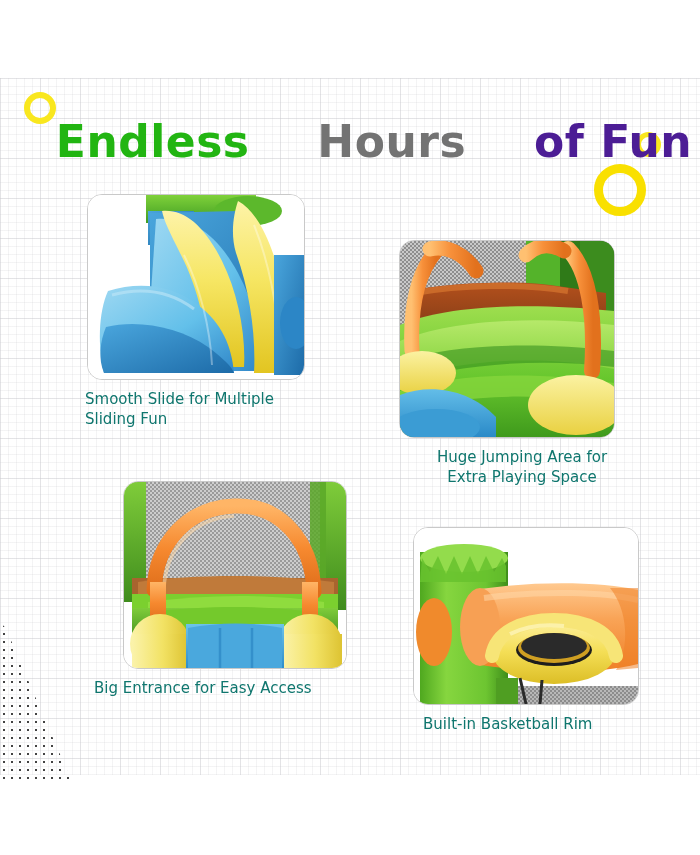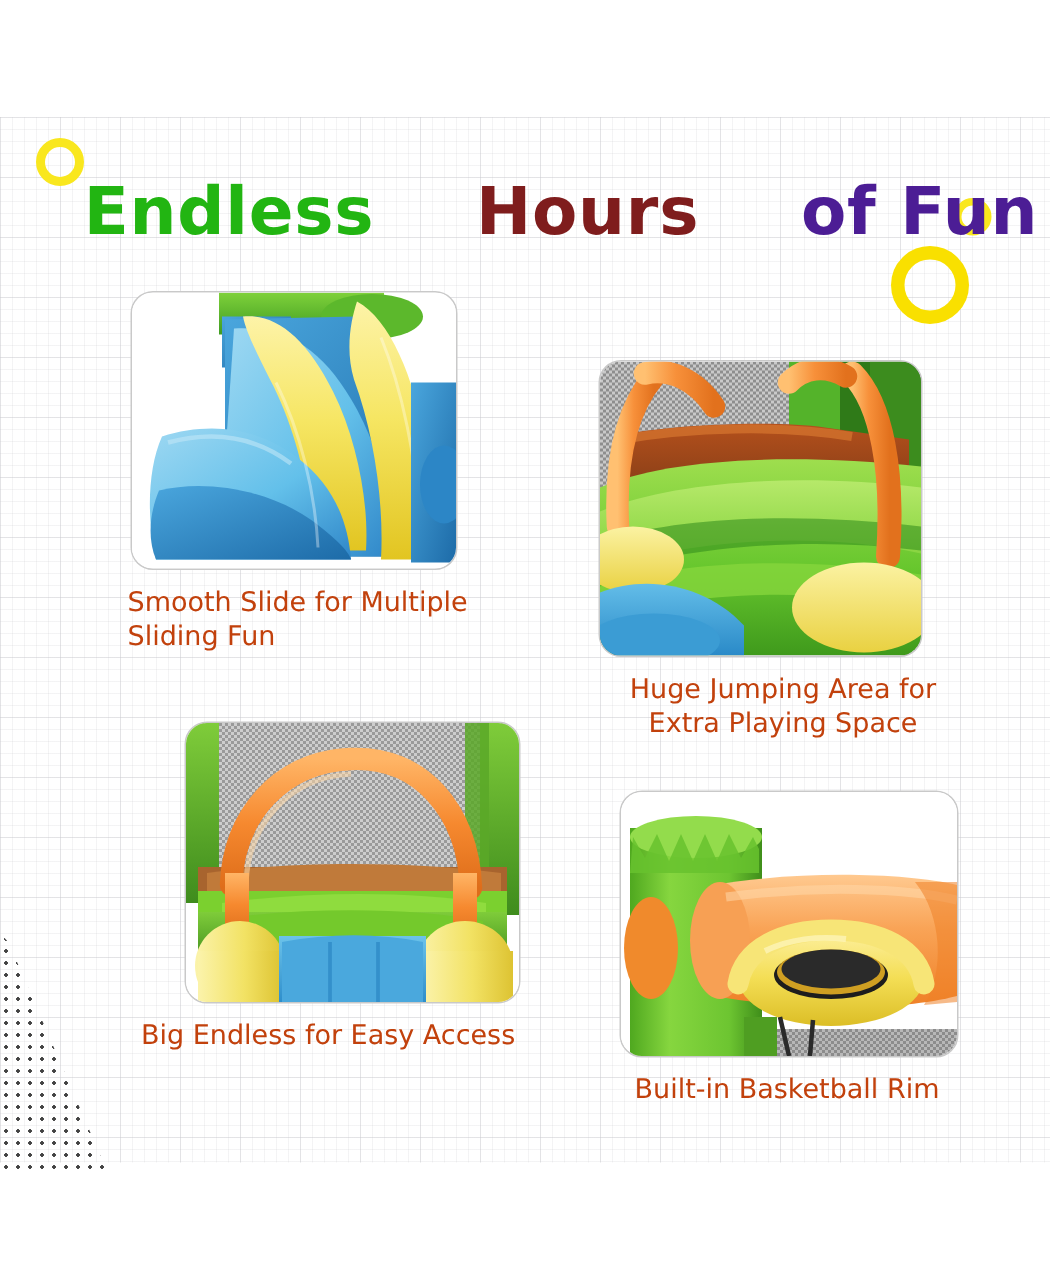--- a/index.html
+++ b/index.html
@@ -49,21 +49,21 @@
   
   .card{position:absolute;}
   .photo{
     position:absolute;left:0;top:0;
     border:1px solid #c9c9c9;border-radius:15px;
     background:#ffffff;overflow:hidden;
   }
   .caption{
     position:absolute;
     font-family:"DejaVu Sans", sans-serif;
-    font-size:18px;color:#c2410c;line-height:1.3;
+    font-size:15px;color:#0f766e;line-height:1.3;
     white-space:pre-line;
   }
 
   #card-slide   .photo{width:216px;height:184px;}
   #card-jump    .photo{width:214px;height:196px;}
   #card-entrance .photo{width:222px;height:186px;}
   #card-rim     .photo{width:224px;height:176px;}
 
   #card-slide{left:87px;top:194px;}
   #card-slide .caption{left:-2px;top:196px;width:270px;}
@@ -82,21 +82,21 @@
 <div id="grid-bg"></div>
 
 <div class="ring" id="ring-top-left"></div>
 <div class="ring" id="ring-top-right-small"></div>
 <div class="ring" id="ring-top-right-large"></div>
 
 <div id="dot-triangle"></div>
 
 <div id="headline">
   <span style="color:#22b512">Endless</span>
-  <span style="color:#7f1d1d">Hours</span>
+  <span style="color:#737373">Hours</span>
   <span style="color:#4c1d95">of Fun</span>
 </div>
 
 <div class="card" id="card-slide">
   <div class="photo">
     <svg viewBox="0 0 216 184" preserveAspectRatio="none" aria-hidden="true">
       <defs>
         <linearGradient id="slBlue" x1="0" y1="0" x2="1" y2="1">
           <stop offset="0" stop-color="#9ed8f2"></stop>
             <stop offset="55%" stop-color="#63c0ea"></stop>
@@ -243,21 +243,21 @@
       <ellipse cx="36" cy="162" rx="30" ry="30" fill="url(#enYel)"></ellipse>
       <rect x="8" y="152" width="56" height="34" fill="url(#enYel)"></rect>
       <ellipse cx="186" cy="162" rx="32" ry="30" fill="url(#enYel)"></ellipse>
       <rect x="158" y="152" width="60" height="34" fill="url(#enYel)"></rect>
       <rect x="62" y="142" width="98" height="44" fill="url(#enBlue)"></rect>
       <path d="M64 146 C96 140 128 140 158 146 L158 186 L64 186 Z" fill="#4aa8dd"></path>
       <line x1="96" y1="146" x2="96" y2="186" stroke="#2b86c3" stroke-width="2.5" opacity=".7"></line>
       <line x1="128" y1="146" x2="128" y2="186" stroke="#2b86c3" stroke-width="2.5" opacity=".7"></line>
     </svg>
   </div>
-  <div class="caption">Big Endless for Easy Access</div>
+  <div class="caption">Big Entrance for Easy Access</div>
 </div>
 
 <div class="card" id="card-rim">
   <div class="photo">
     <svg viewBox="0 0 224 176" preserveAspectRatio="none" aria-hidden="true">
       <defs>
         <linearGradient id="bkGrn" x1="0" y1="0" x2="1" y2="0">
           <stop offset="0" stop-color="#4fa81f"></stop>
             <stop offset="30%" stop-color="#86d63f"></stop>
             <stop offset="75%" stop-color="#6dc531"></stop>

